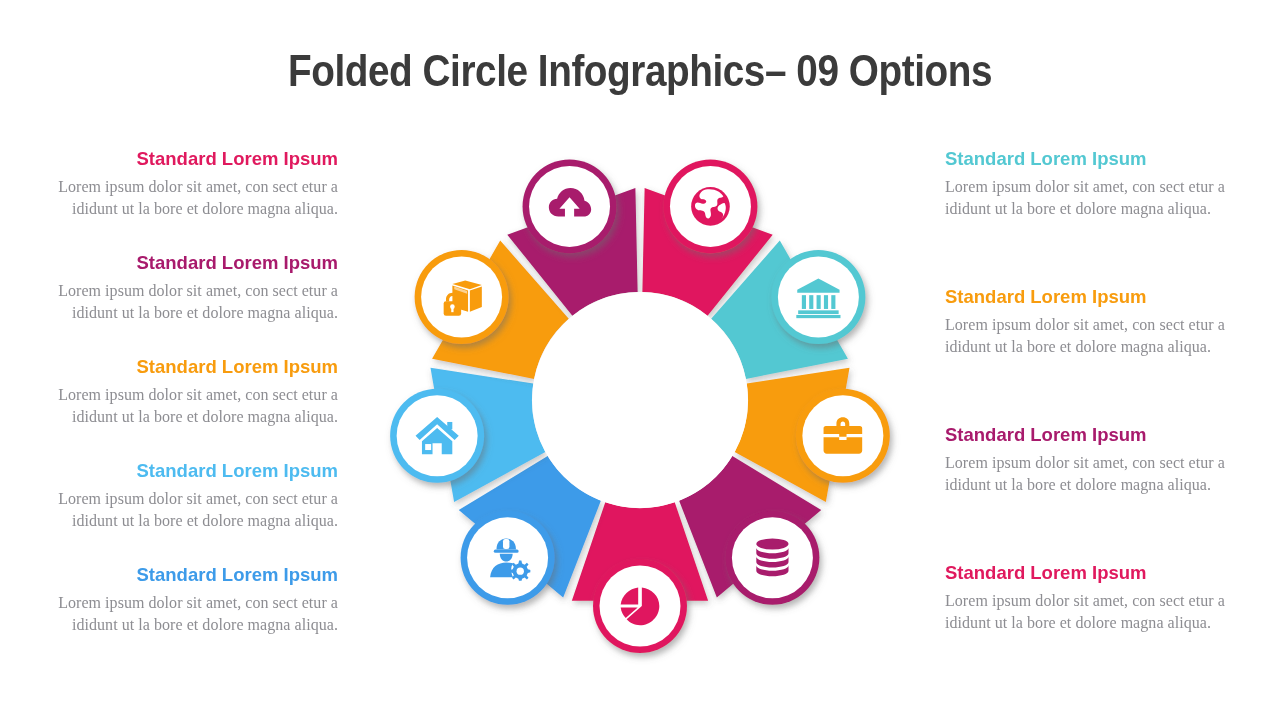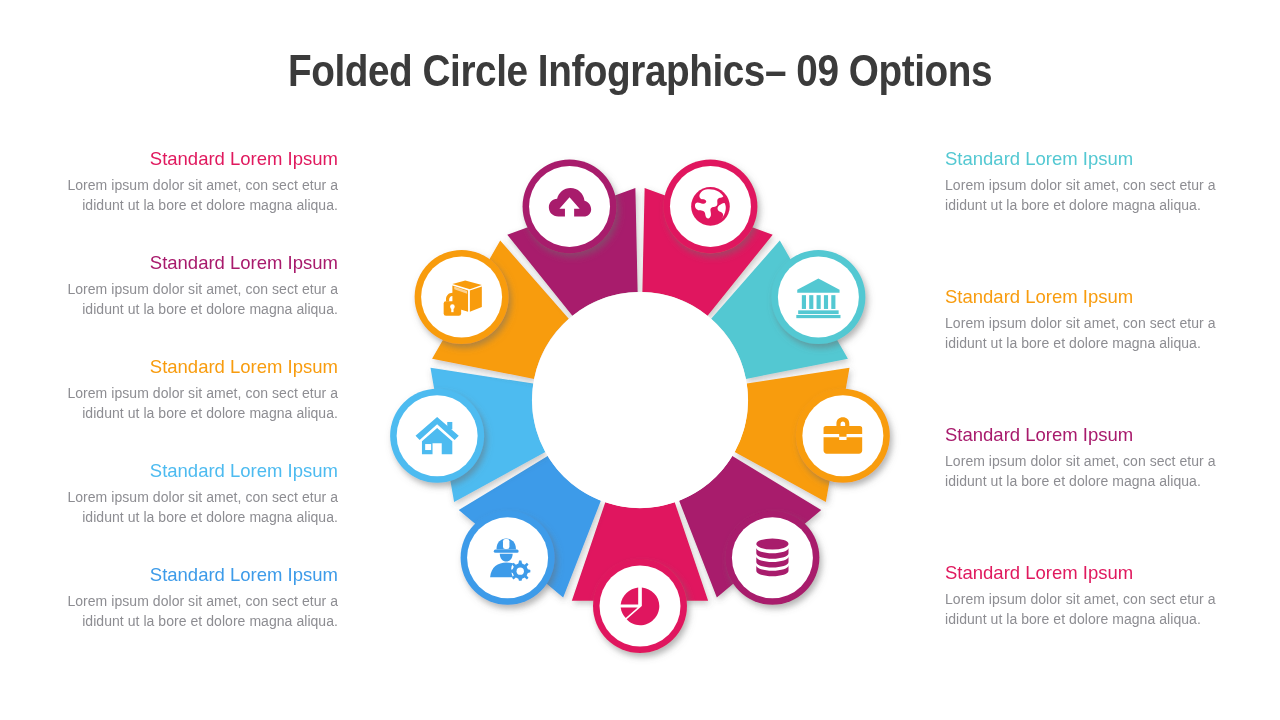--- a/index.html
+++ b/index.html
@@ -45,31 +45,32 @@
     width: 300px;
   }
   .col-left  { left: 38px;  text-align: right; }
   .col-right { left: 945px; text-align: left;  }
 
   .item {
     margin-bottom: 22px;
   }
   .item-head {
     font-size: 18.5px;
-    font-weight: normal;
+    font-weight: bold;
     line-height: 1.2;
     margin: 0 0 6px 0;
     white-space: nowrap;
   }
   .item-body {
-    font-size: 14px;
+    font-size: 16px;
     line-height: 1.38;
     color: #8d8d92;
     margin: 0;
     letter-spacing: 0.05px;
+    font-family: Liberation Serif, serif;
   }
 
   
   .col-left  .item { height: 82px; margin-bottom: 22px; }
   .col-right .item { height: 82px; margin-bottom: 56px; }
   .col-right { top: 148px; }
 
   
   .wheel-wrap {
     position: absolute;

